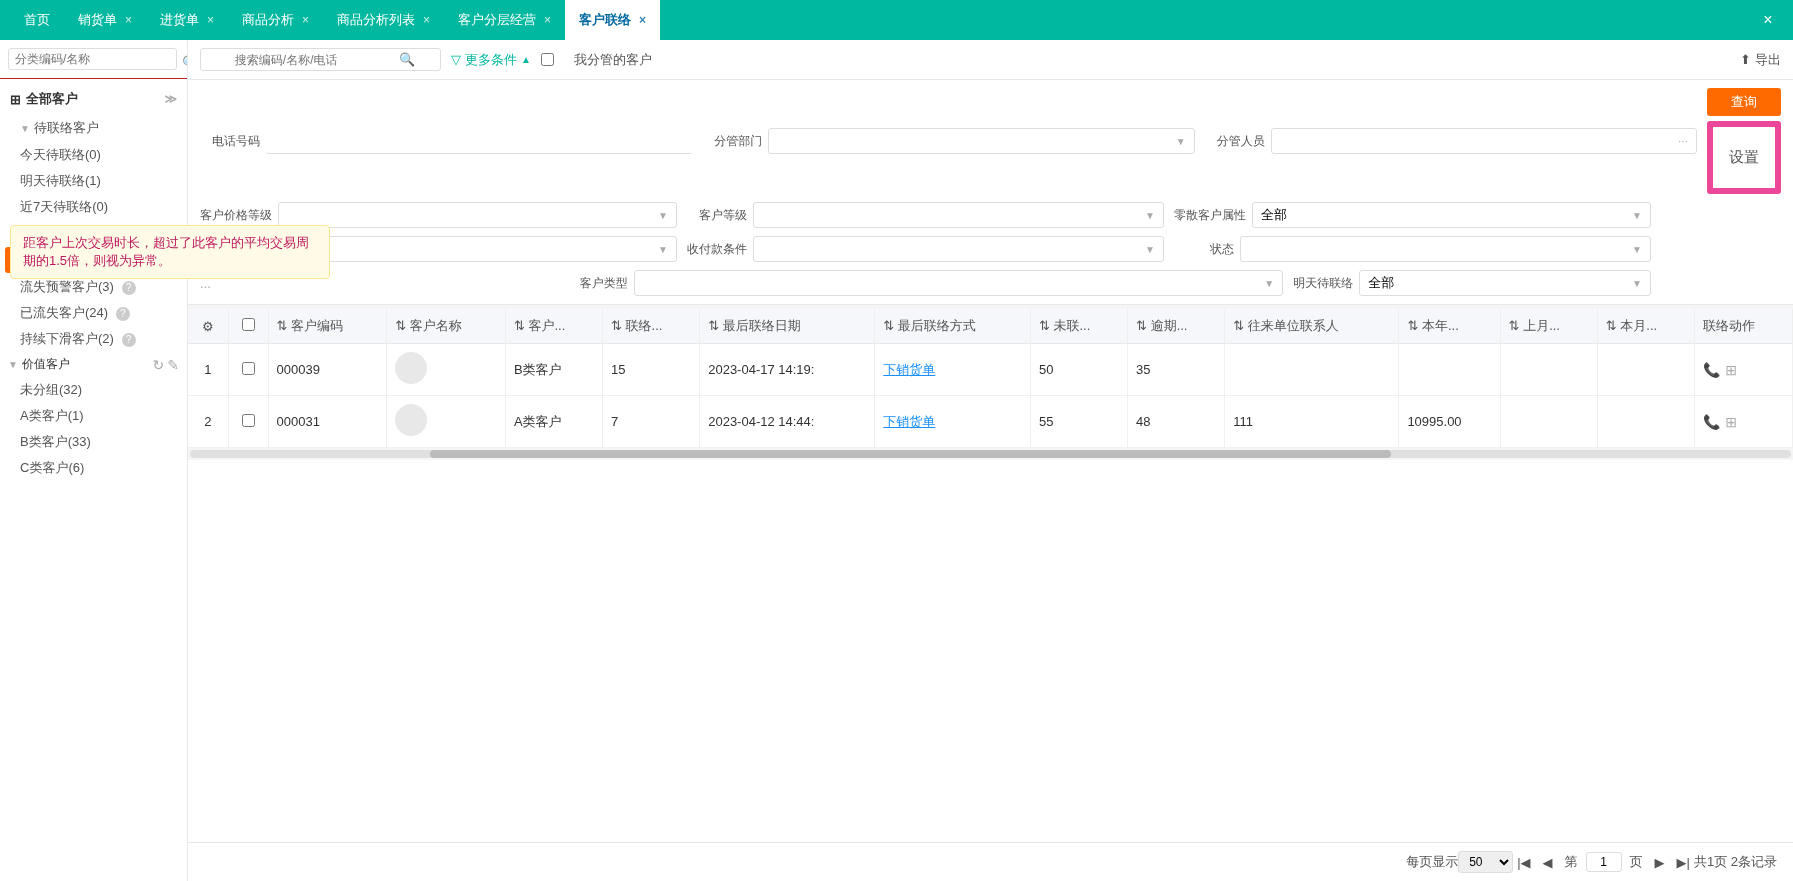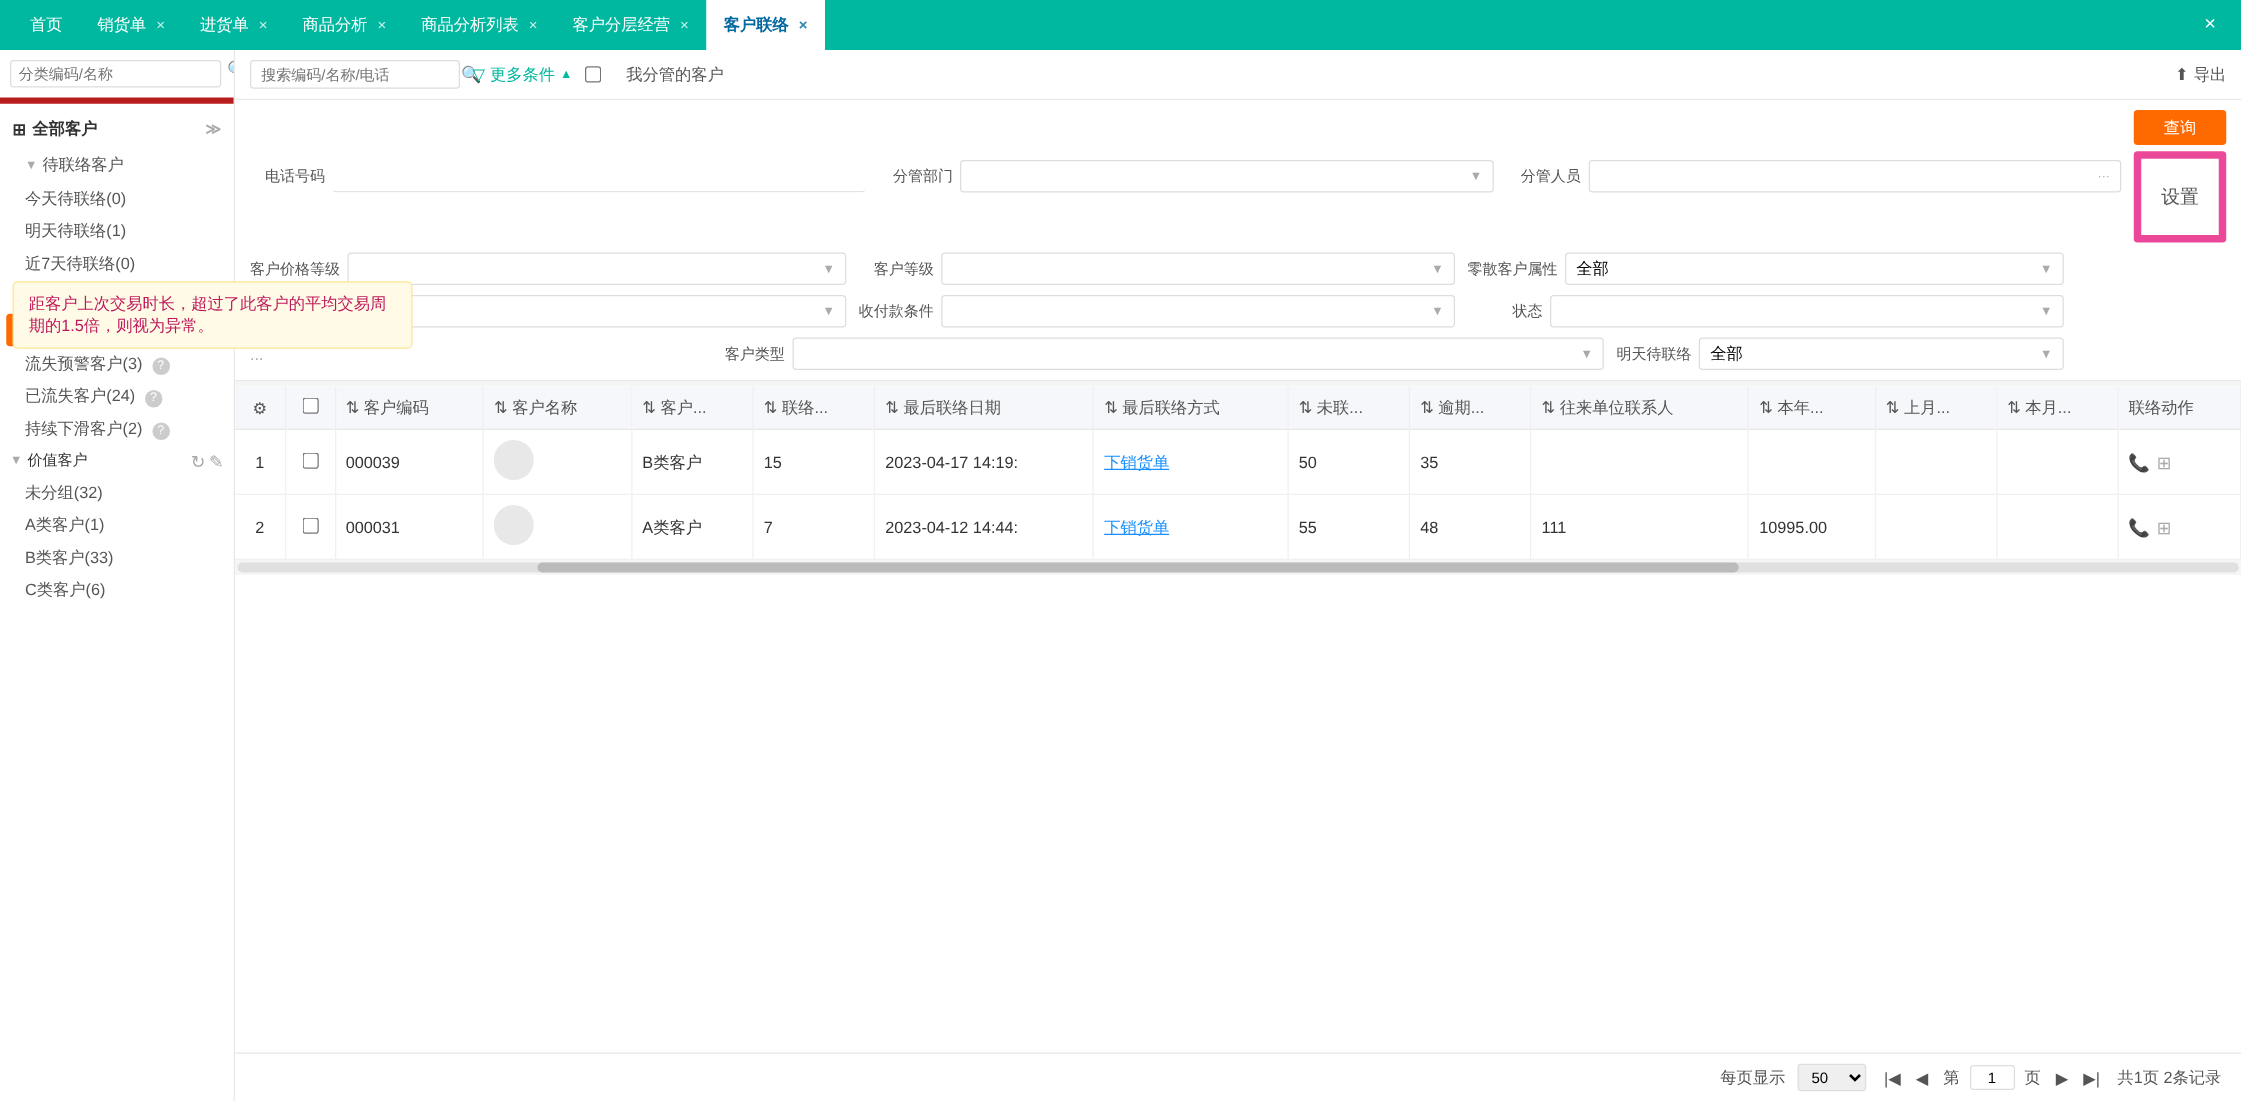--- a/index.html
+++ b/index.html
@@ -60,23 +60,23 @@
       background: #fff;
       border-right: 1px solid #e8e8e8;
       display: flex;
       flex-direction: column;
       overflow: hidden;
       flex-shrink: 0;
     }
     .sidebar-search {
       padding: 8px;
       display: flex;
-      align-items: flex-start;
+      align-items: flex-end;
       gap: 5px;
-      border-bottom: 5px solid #b91c1c;
+      border-bottom: 1px solid #b91c1c;
     }
     .sidebar-search input {
       flex: 1;
       border: 1px solid #ddd;
       border-radius: 3px;
       padding: 3px 6px;
       font-size: 12px;
       outline: none;
     }
     .sidebar-search-icon {
@@ -166,23 +166,24 @@
       border-bottom: 1px solid #e8e8e8;
       display: flex;
       align-items: center;
       gap: 10px;
     }
     .search-input-wrap {
       display: flex;
       align-items: center;
       border: 1px solid #ddd;
       border-radius: 3px;
-      padding: 3px 8px;
+      padding: 3px 24px;
       gap: 5px;
-      width: 168px;
+      width: 241px;
+      justify-content: flex-end;
     }
     .search-input-wrap input {
       border: none;
       outline: none;
       font-size: 12px;
       width: 160px;
       color: #999;
     }
     .more-conditions {
       display: flex;
@@ -333,21 +334,20 @@
     .settings-icon-cell { width: 36px; text-align: center; }
 
     
     .table-footer {
       background: #fff;
       border-top: 1px solid #e8e8e8;
       padding: 8px 16px;
       display: flex;
       align-items: center;
       justify-content: flex-end;
-      gap: 10px;
       font-size: 12px;
       color: #555;
     }
     .page-size-select {
       border: 1px solid #ddd;
       border-radius: 3px;
       padding: 2px 6px;
       font-size: 12px;
     }
     .page-nav {

